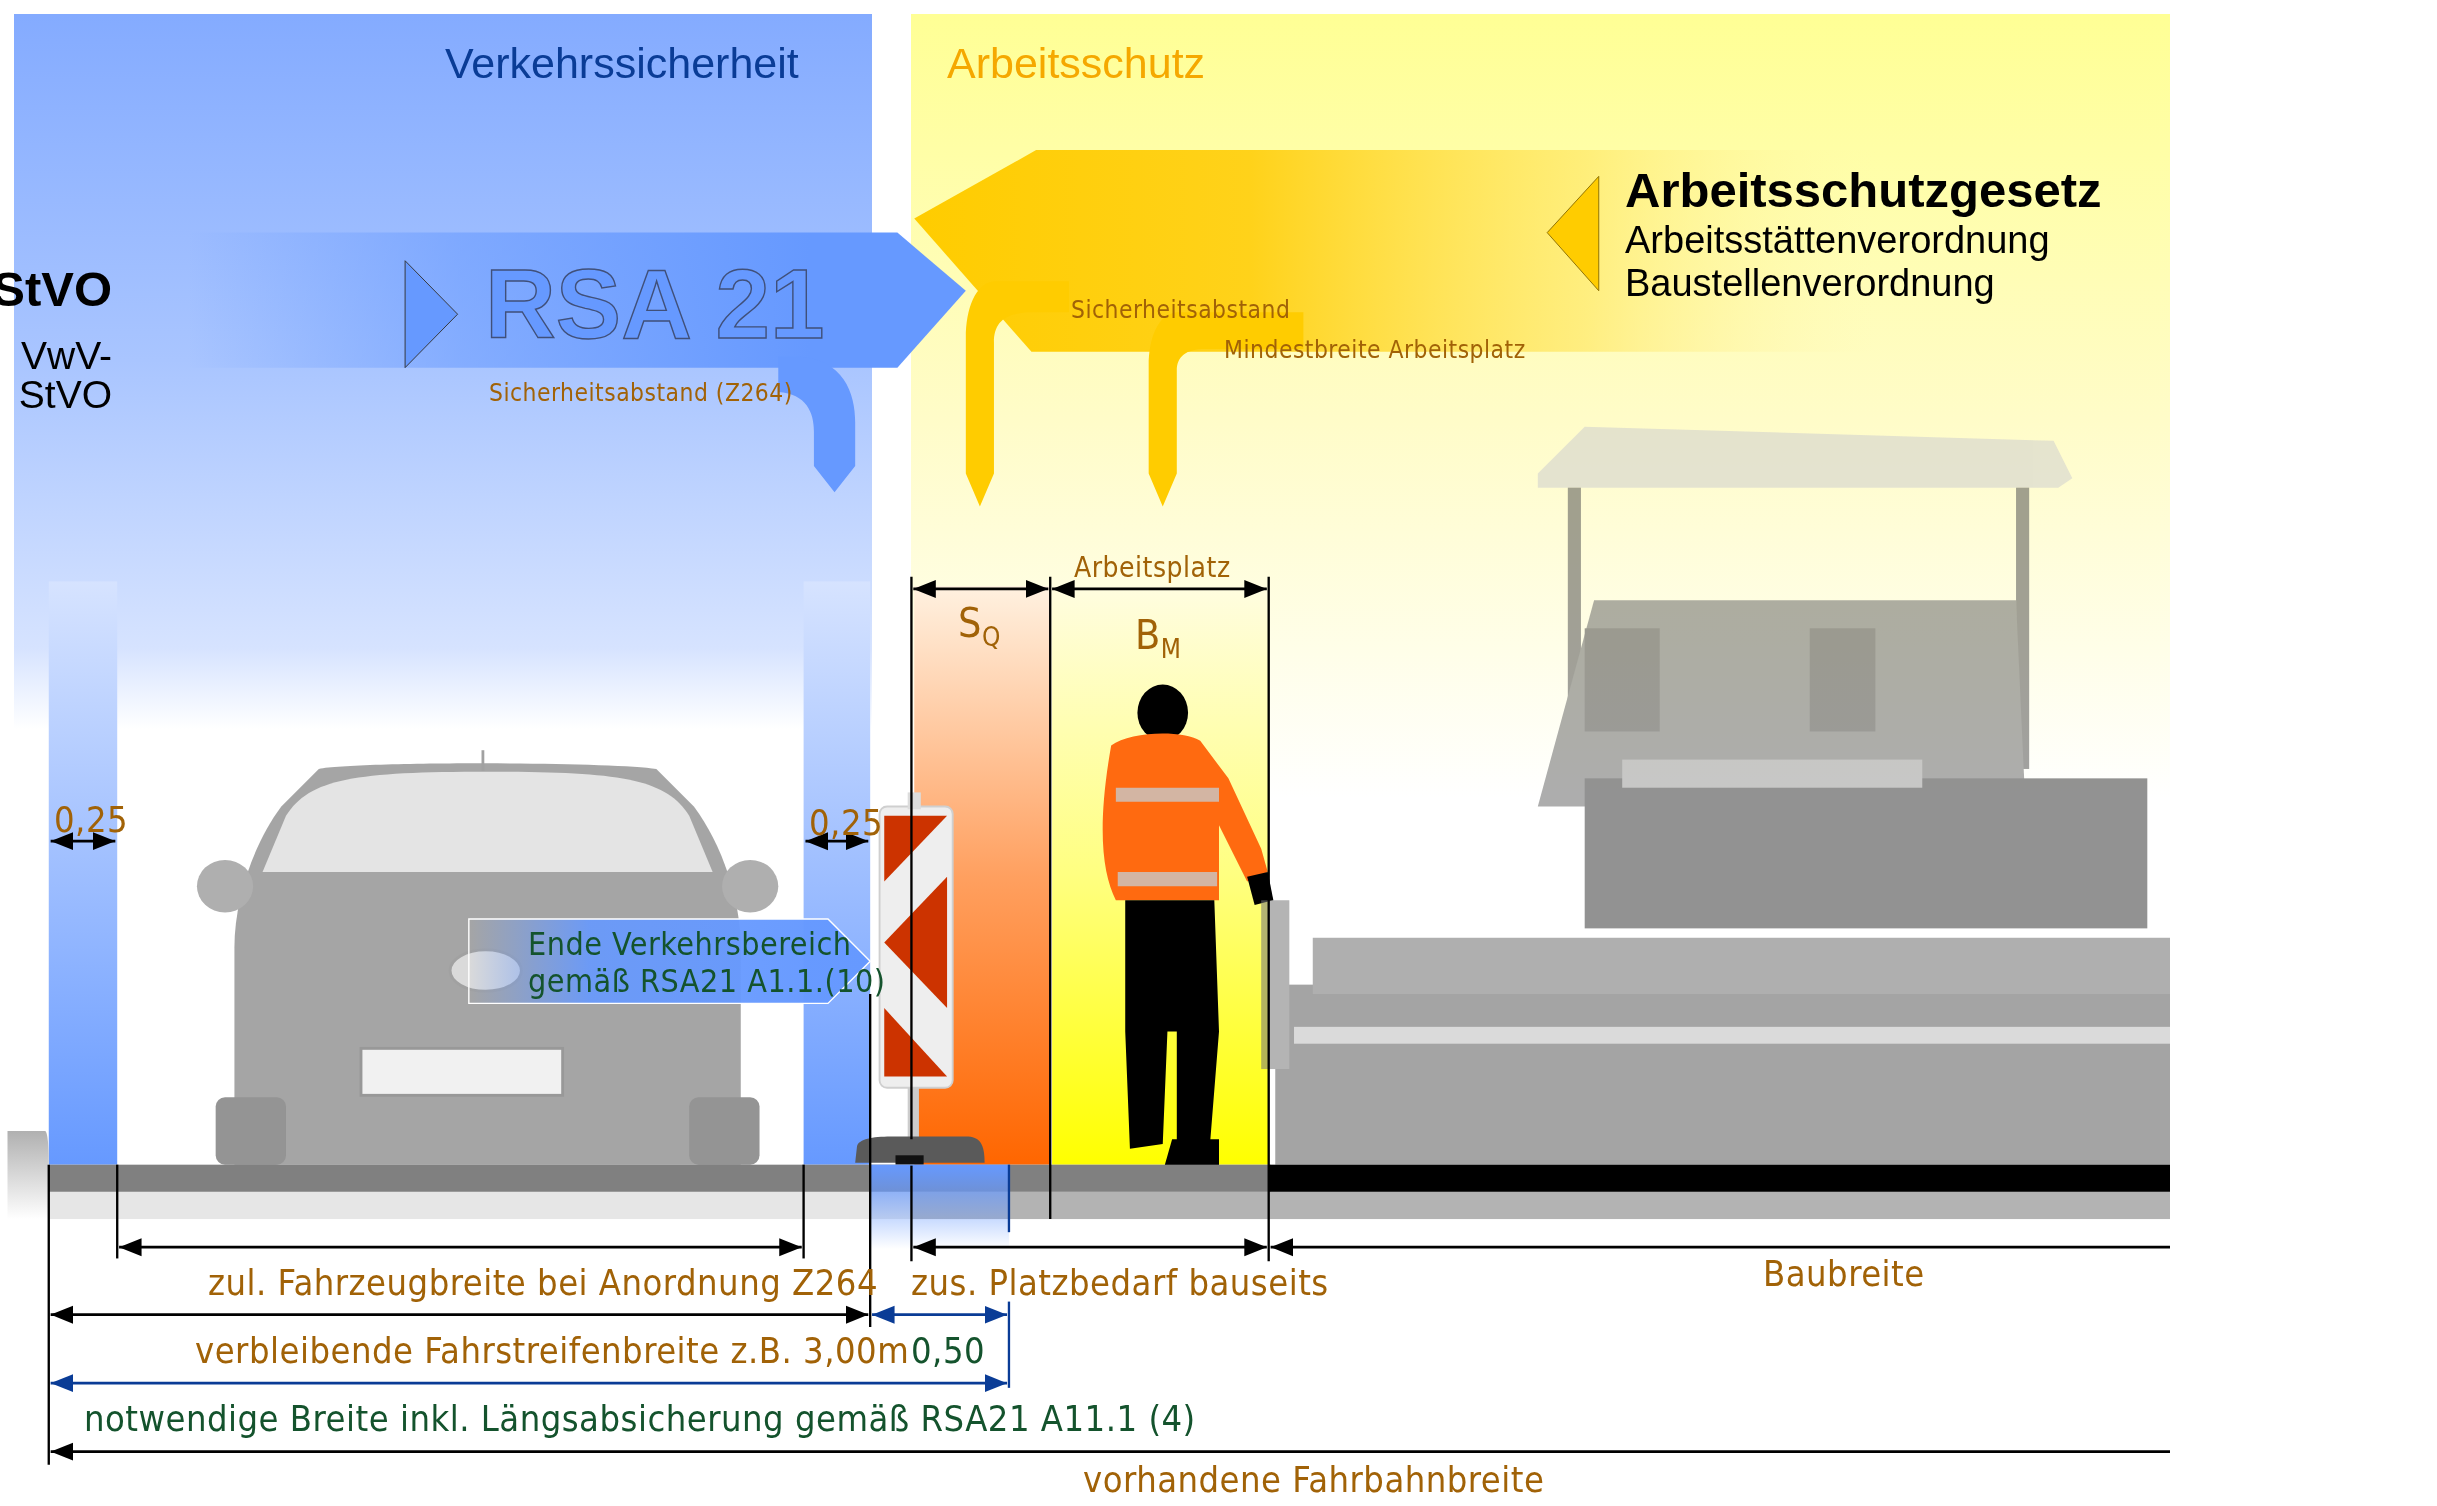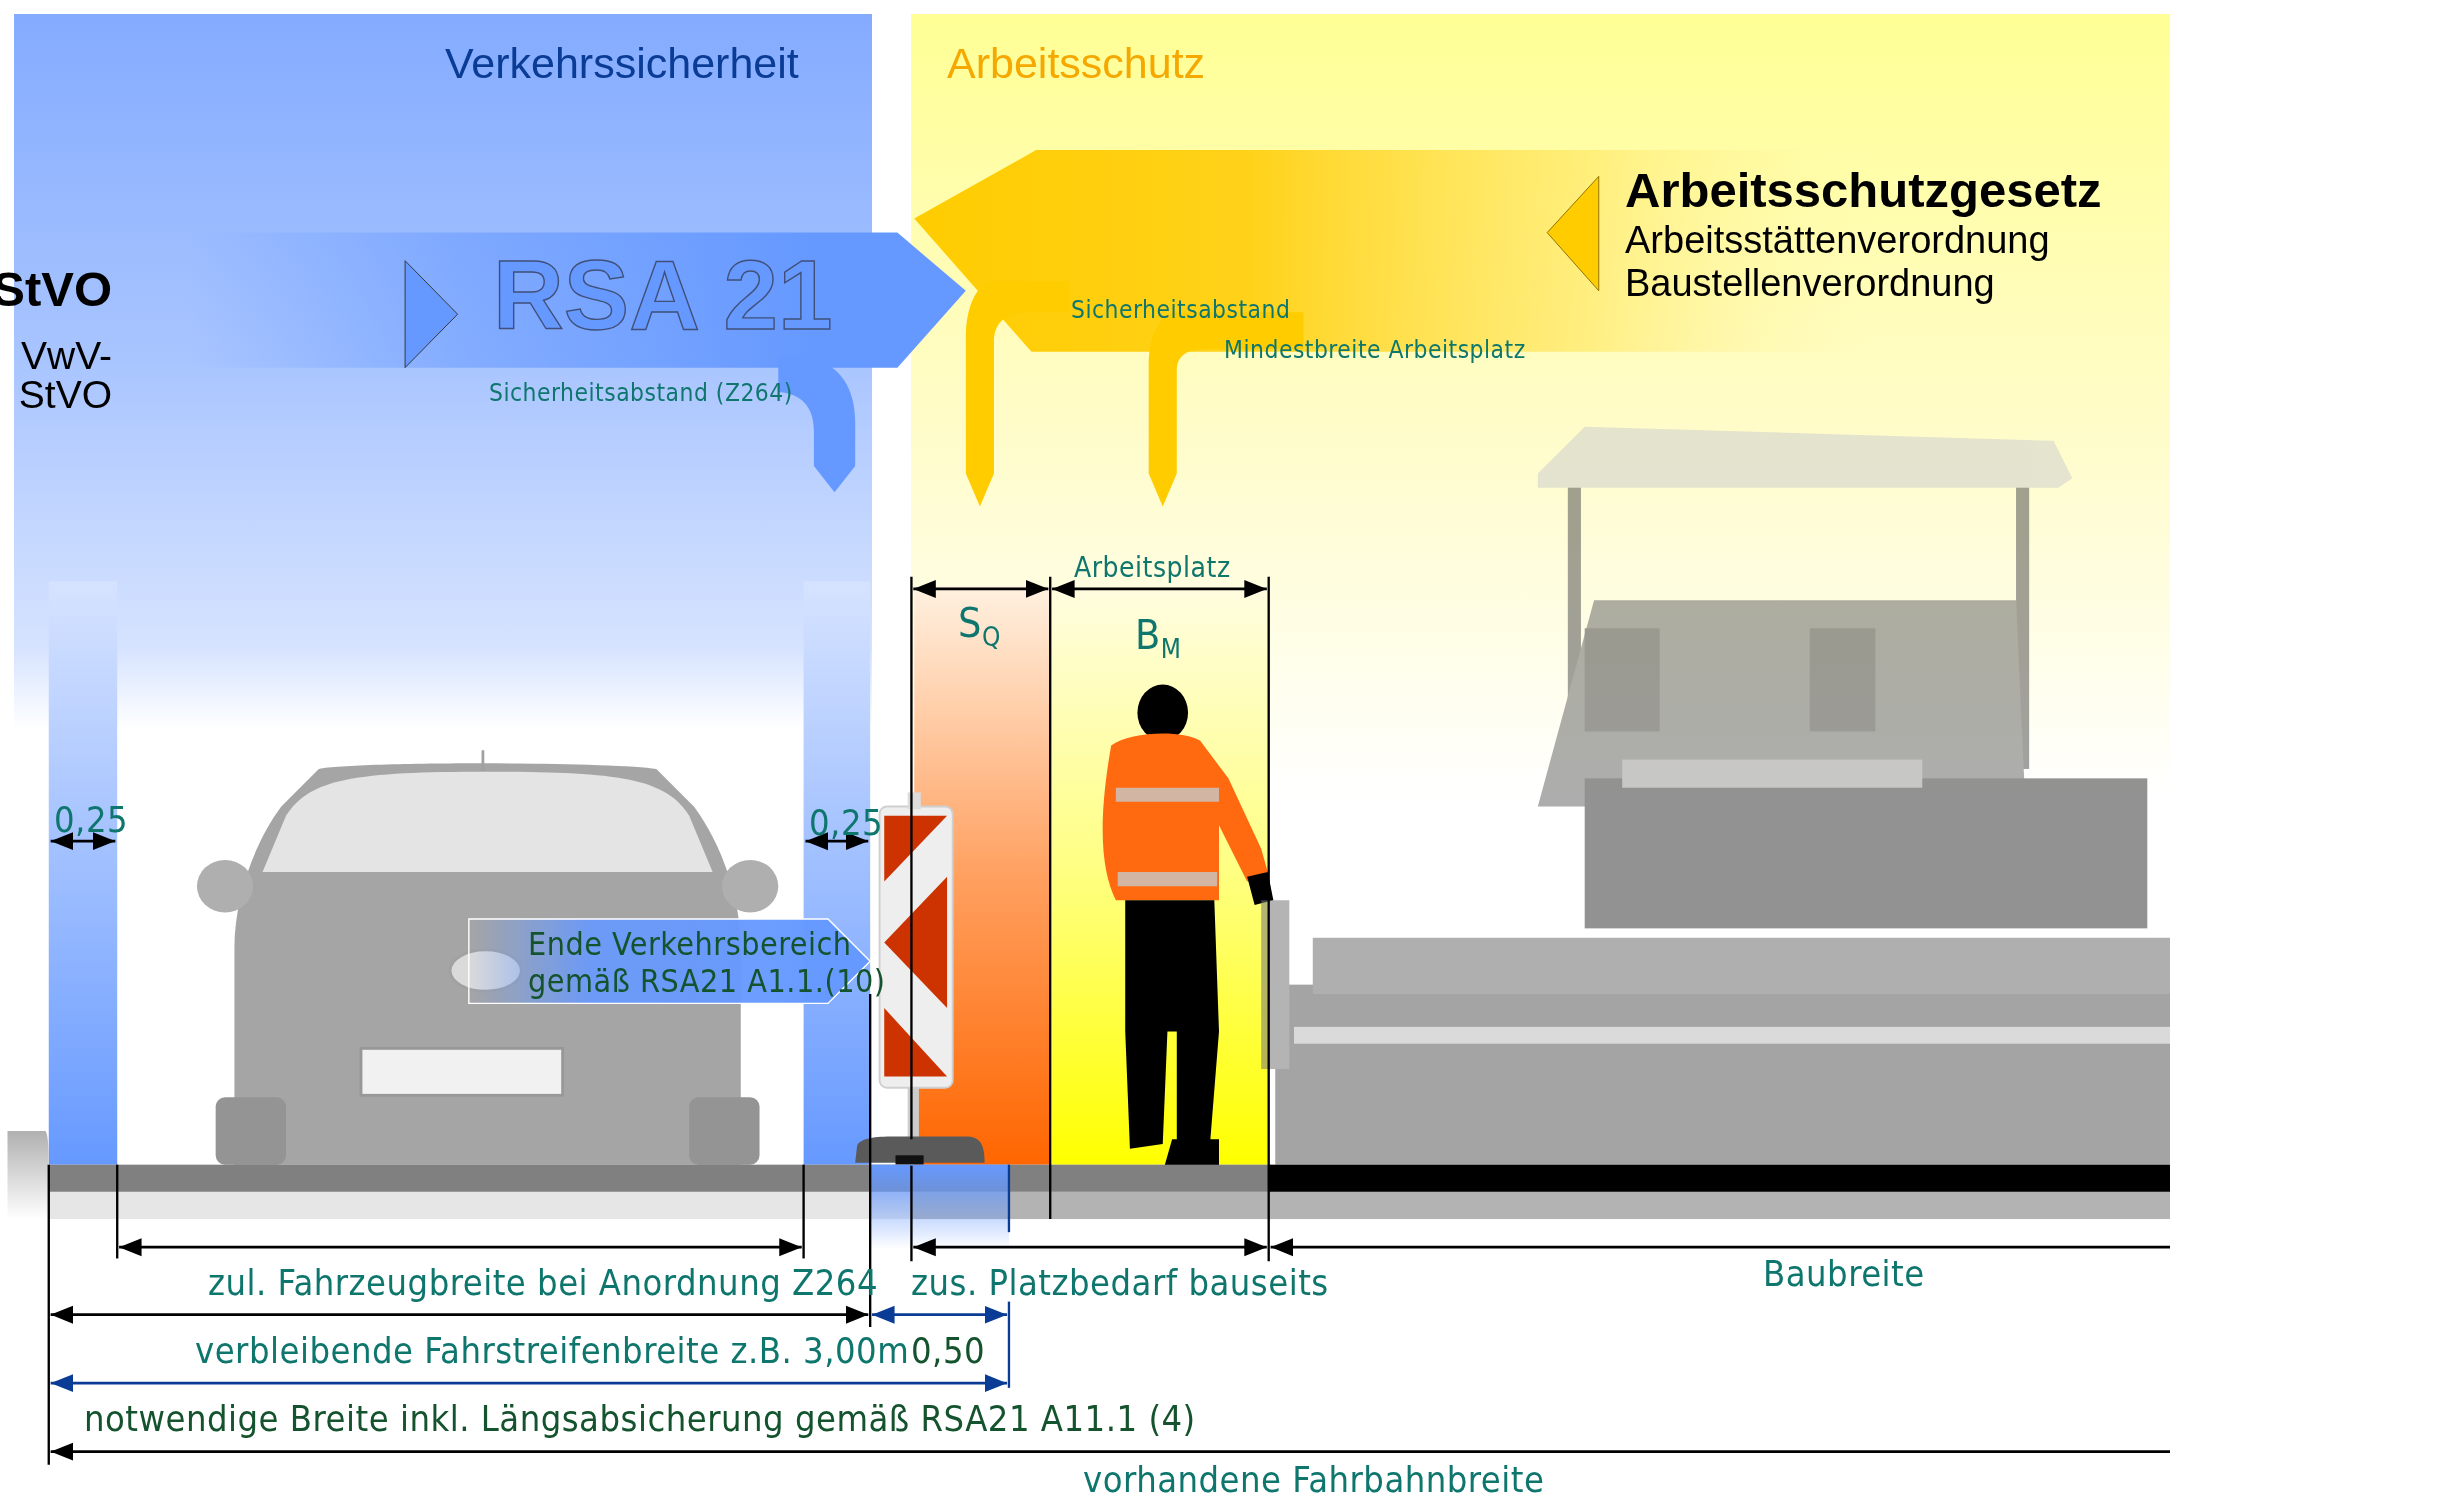--- a/index.html
+++ b/index.html
@@ -4,21 +4,21 @@
 <style>
   html, body { margin: 0; padding: 0; background: #ffffff; }
   #canvas { position: relative; width: 2170px; height: 1507px; overflow: hidden; background: #ffffff; font-family: "DejaVu Sans Condensed", "DejaVu Sans", sans-serif; }
   .abs { position: absolute; }
   .panel-blue { left: 14px; top: 14px; width: 858px; height: 1153px; background: linear-gradient(to bottom, #84abff 0%, #a9c5ff 30%, #d6e3ff 55%, #ffffff 62%, #ffffff 100%); }
   .panel-yellow { left: 911px; top: 14px; width: 1512px; height: 1153px; background: linear-gradient(to bottom, #ffff95 0%, #fffcc8 35%, #fffee8 55%, #ffffff 68%); }
   .section-title { font-family: "Liberation Sans", sans-serif; font-size: 43px; line-height: 1; }
   .title-blue { left: 445px; top: 42px; color: #0a3c96; }
   .title-yellow { left: 947px; top: 42px; color: #f5a800; }
   .law-text { font-family: "Liberation Sans", sans-serif; color: #000; line-height: 1; }
-  .cad { font-family: "DejaVu Sans Condensed", "DejaVu Sans", sans-serif; color: #0f766e; letter-spacing: 0.5px; }
+  .cad { font-family: "DejaVu Sans Condensed", "DejaVu Sans", sans-serif; color: #a16207; letter-spacing: 0.5px; }
   .cad-blue { color: #14532d; }
   .big-outline { font-family: "Liberation Sans", sans-serif; font-weight: bold; font-size: 98px; line-height: 1; }
   .dim-label { font-size: 36px; }
   svg { position: absolute; left: 0; top: 0; }
   .sign-text { font-size: 32px; line-height: 1.15; }
 </style>
 </head>
 <body>
 
 <div id="canvas">
@@ -200,21 +200,21 @@
       <line x1="54" y1="1402" x2="926" y2="1402" marker-start="url(#arrowBlack)" marker-end="url(#arrowBlack)"></line>
 
       <line x1="54" y1="1548" x2="2553" y2="1548" marker-start="url(#arrowBlack)" marker-end="url(#arrowBlack)"></line>
     </g>
     <g stroke="#0a3c96" stroke-width="3" fill="none">
       <line x1="930" y1="1402" x2="1074" y2="1402" marker-start="url(#arrowBlue)" marker-end="url(#arrowBlue)"></line>
       <line x1="54" y1="1475" x2="1074" y2="1475" marker-start="url(#arrowBlue)" marker-end="url(#arrowBlue)"></line>
     </g>
   </svg>
 
-  <div class="abs big-outline" style="left:485px; top:246px; color:#6699ff;margin-left:8px; -webkit-text-stroke:1.4px #40507a;">RSA 21</div>
+  <div class="abs big-outline" style="left:485px; top:255px; color:#6699ff; -webkit-text-stroke:1.4px #40507a;">RSA 21</div>
 
   <div class="abs law-text" style="right:2058px; top:265px; font-size:49px; font-weight:bold; text-align:right;">StVO</div>
   <div class="abs law-text" style="right:2058px; top:319px; font-size:39px; text-align:right;margin-top:17px;">VwV-StVO</div>
 
   <div class="abs law-text" style="left:1625px; top:166px; font-size:49px; font-weight:bold;">Arbeitsschutzgesetz</div>
   <div class="abs law-text" style="left:1625px; top:221px; font-size:38px;">Arbeitsstättenverordnung</div>
   <div class="abs law-text" style="left:1625px; top:264px; font-size:38px;">Baustellenverordnung</div>
 
   <div class="abs cad" style="left:489px; top:378px; font-size:24.4px;">Sicherheitsabstand (Z264)</div>
   <div class="abs cad" style="left:1071px; top:295px; font-size:24.4px;">Sicherheitsabstand</div>

